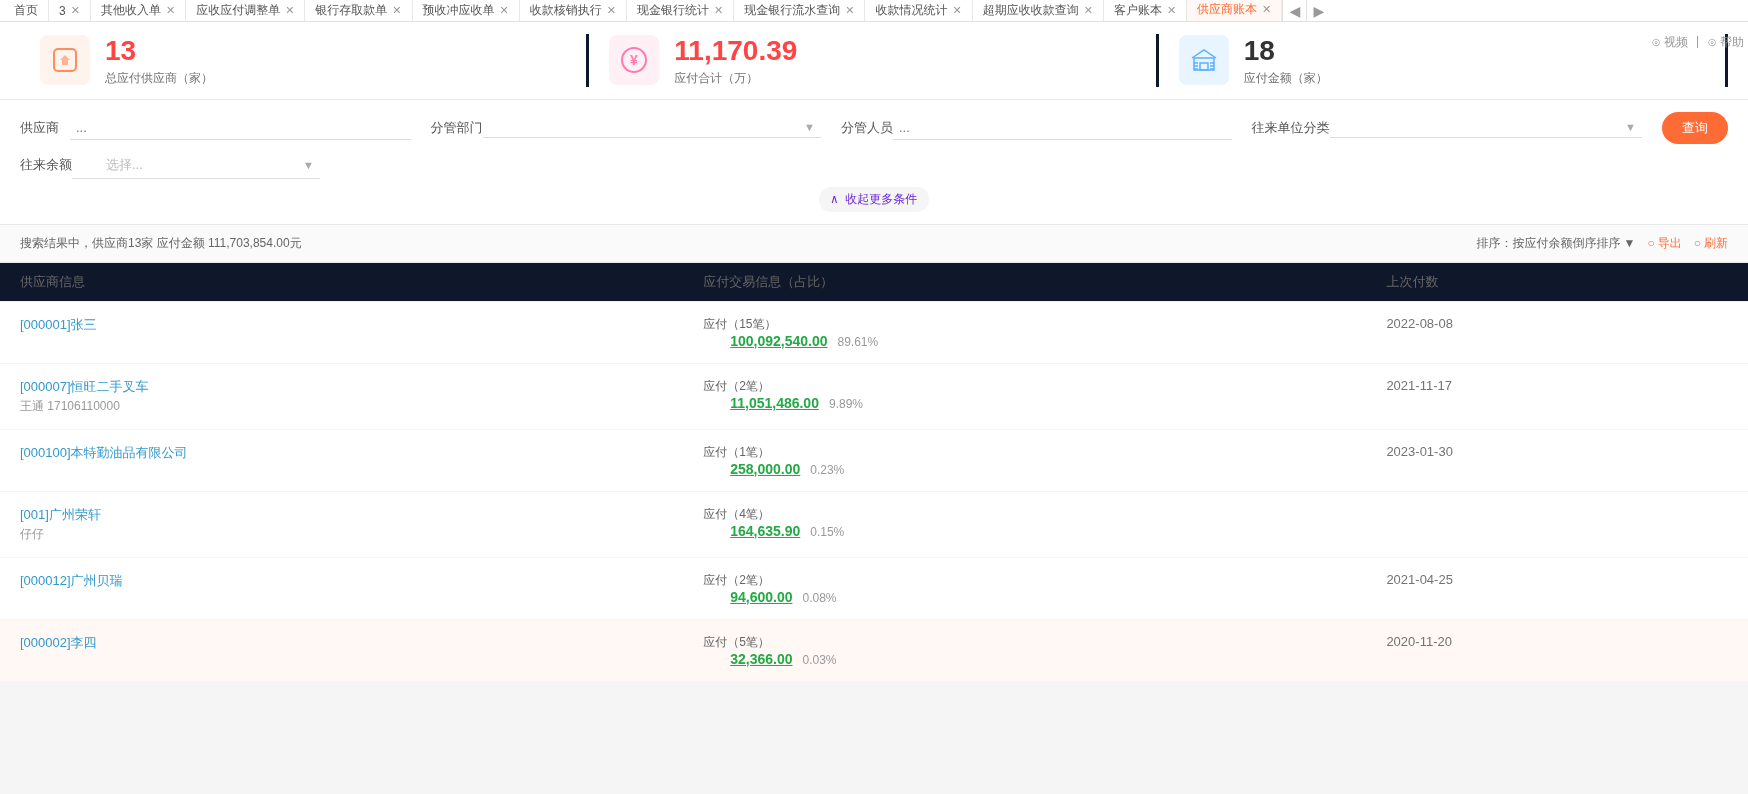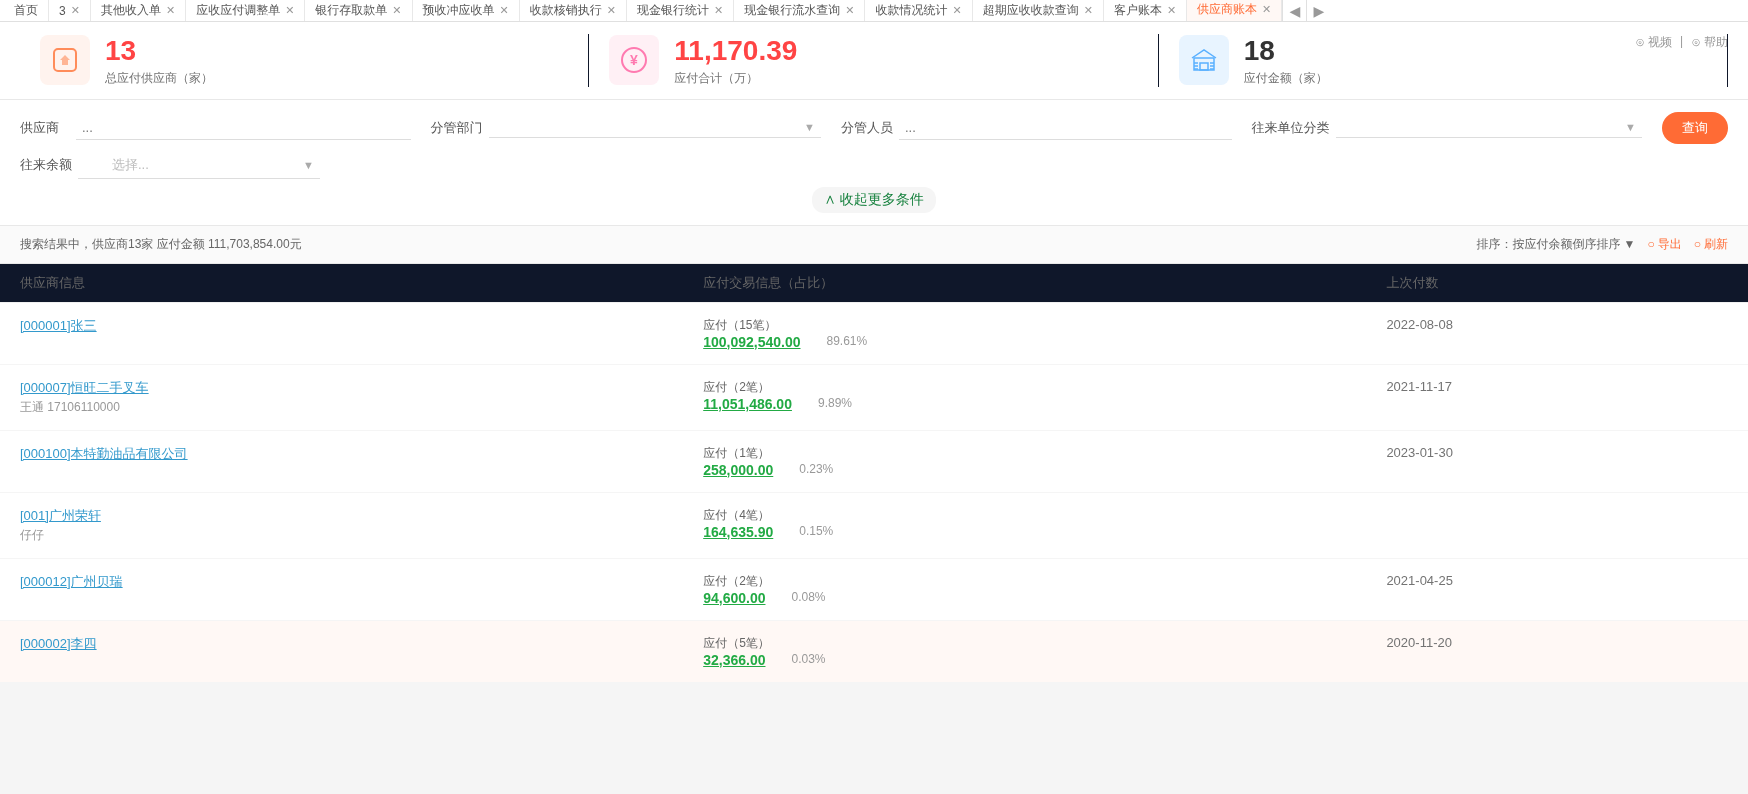--- a/index.html
+++ b/index.html
@@ -55,21 +55,21 @@
       border-bottom: 1px solid #e8e8e8;
       padding: 12px 20px;
       align-items: center;
       position: relative;
     }
     .summary-card {
       display: flex;
       align-items: center;
       flex: 1;
       padding: 0 20px;
-      border-right: 1px solid #0f172a;
+      border-right: 3px solid #0f172a;
     }
     .summary-card:last-child { border-right: none; }
     .summary-icon {
       width: 50px;
       height: 50px;
       border-radius: 8px;
       display: flex;
       align-items: center;
       justify-content: center;
       margin-right: 15px;
@@ -91,21 +91,21 @@
       margin-top: 2px;
     }
     .summary-info .black-number {
       font-size: 28px;
       font-weight: bold;
       color: #333;
       line-height: 1.2;
     }
     .top-right-links {
       position: absolute;
-      right: 20px;
+      right: 4px;
       top: 12px;
       font-size: 12px;
       color: #999;
       display: flex;
       gap: 8px;
     }
     .top-right-links span { cursor: pointer; }
 
     
     .filter-area {
@@ -116,21 +116,20 @@
     .filter-row {
       display: flex;
       align-items: center;
       gap: 20px;
       margin-bottom: 8px;
     }
     .filter-row:last-child { margin-bottom: 0; }
     .filter-item {
       display: flex;
       align-items: center;
-      gap: 6px;
       flex: 1;
     }
     .filter-label {
       font-size: 13px;
       color: #555;
       white-space: nowrap;
       min-width: 50px;
     }
     .filter-input {
       flex: 1;
@@ -165,28 +164,29 @@
       border-radius: 16px;
       cursor: pointer;
       font-size: 13px;
       white-space: nowrap;
     }
     .collapse-btn {
       display: flex;
       align-items: center;
       justify-content: center;
       gap: 4px;
-      color: #15803d;
-      font-size: 14px;
+      color: #6d28d9;
+      font-size: 12px;
       cursor: pointer;
       padding: 4px 12px;
       background: #f5f5f5;
       border-radius: 12px;
       margin: 4px auto 0;
       width: fit-content;
+      font-family: Liberation Mono, monospace;
     }
 
     
     .result-bar {
       display: flex;
       align-items: center;
       justify-content: space-between;
       padding: 10px 20px;
       background: #fafafa;
       border-bottom: 1px solid #e8e8e8;
@@ -231,21 +231,20 @@
       display: grid;
       grid-template-columns: 2fr 2fr 1fr;
       padding: 14px 20px;
       border-bottom: 1px solid #f5f5f5;
       background: #fff;
       cursor: pointer;
     }
     .table-row.highlighted { background: #fff8f5; }
     .supplier-link {
       color: #3399cc;
-      text-decoration: underline;
       cursor: pointer;
       font-size: 13px;
     }
     .supplier-sub {
       font-size: 12px;
       color: #999;
       margin-top: 2px;
     }
     .tx-label { font-size: 12px; color: #666; }
     .tx-amount {
@@ -255,23 +254,24 @@
       cursor: pointer;
       text-decoration: underline;
     }
     .tx-percent {
       font-size: 12px;
       color: #999;
       margin-left: 10px;
     }
     .tx-row {
       display: flex;
-      align-items: flex-start;
-      gap: 16px;
+      align-items: flex-end;
+      gap: 0;
       flex-wrap: wrap;
+      margin-left: 27px;
     }
     .last-pay { font-size: 13px; color: #737373; }
   </style>
 </head>
 <body>
 
 <div class="top-nav">
 
   <div class="nav-tab">
     <span>首页</span>

